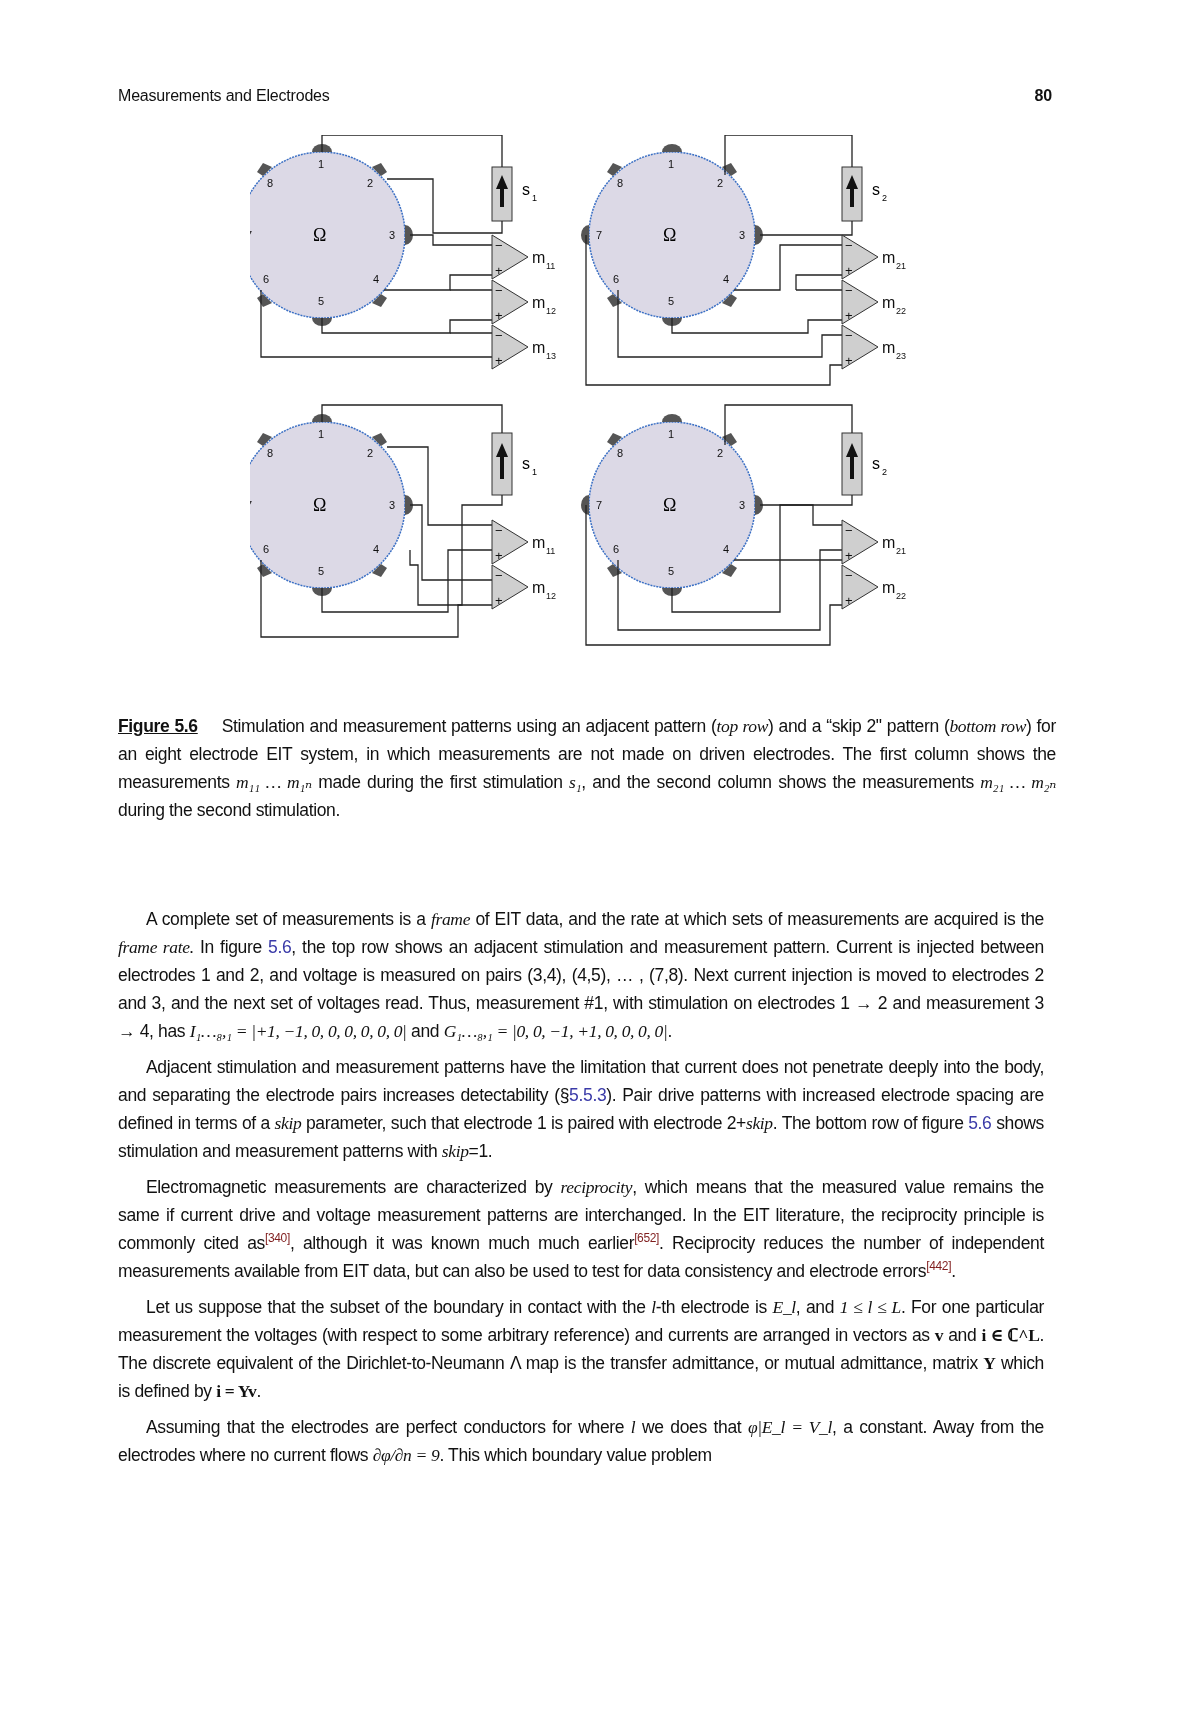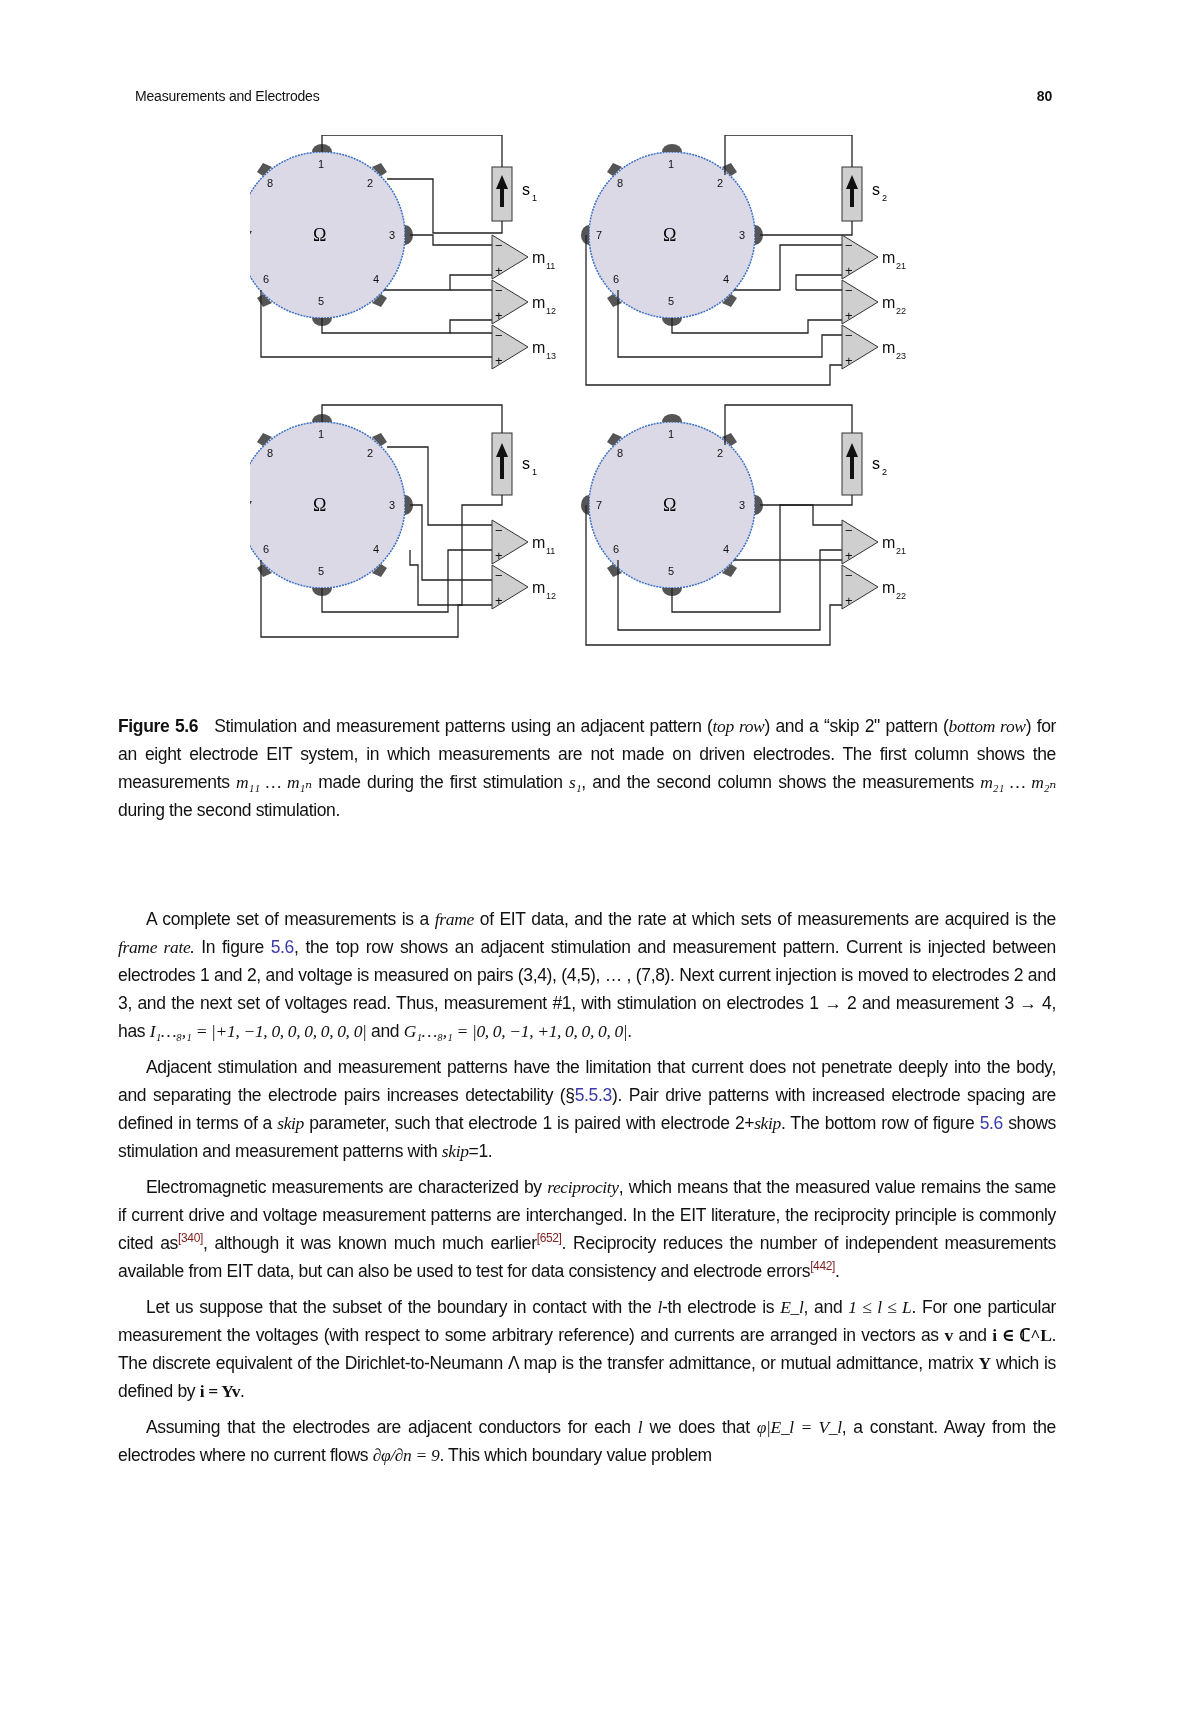--- a/index.html
+++ b/index.html
@@ -1,28 +1,28 @@
 <!DOCTYPE html>
 <html><head>
 <meta charset="utf-8">
 <style>
   html, body { margin: 0; padding: 0; background: #ffffff; }
   body { width: 1200px; height: 1712px; position: relative; overflow: hidden;
          font-family: "Liberation Sans", "DejaVu Sans", sans-serif; color: #111; }
   .running-head { position: absolute; top: 84px; left: 118px; right: 148px; height: 24px;
-         font-size: 14px; display: flex; justify-content: space-between; align-items: center; letter-spacing: -0.2px; margin-left: 17px; }
+         font-size: 16px; display: flex; justify-content: space-between; align-items: center; letter-spacing: -0.2px; }
   .running-head .page-no { font-weight: bold; }
   .figure { position: absolute; top: 135px; left: 250px; width: 680px; height: 540px; }
   .figure svg { position: absolute; }
   .caption { position: absolute; top: 712px; left: 118px; width: 938px; font-size: 17.5px;
              line-height: 28px; text-align: justify; letter-spacing: -0.35px; }
-  .caption .fig-label { font-weight: bold; margin-right: 16px; }
+  .caption .fig-label { font-weight: bold; margin-right: 24px; text-decoration: underline; }
   .body-text { position: absolute; top: 905px; left: 118px; width: 938px; font-size: 17.5px;
                line-height: 28px; letter-spacing: -0.35px; }
-  .body-text p { margin: 0 0 8px 0; text-indent: 28px; text-align: justify; }
+  .body-text p { margin: 0 12px 8px 0; text-indent: 28px; text-align: justify; }
   .link { color: #3a3aa8; }
   .cite { color: #7f1d1d; font-size: 12px; vertical-align: super; line-height: 0; }
   i, .it { font-family: "Liberation Serif", "DejaVu Serif", serif; }
   .math { font-family: "Liberation Serif", "DejaVu Serif", serif; }
   .bold-math { font-weight: bold; font-family: "Liberation Serif", "DejaVu Serif", serif; }
 </style>
 </head>
 <body>
 
 <div class="running-head">
@@ -274,15 +274,15 @@
   <p>
     <span>Adjacent stimulation and measurement patterns have the limitation that current does not penetrate deeply into the body, and separating the electrode pairs increases detectability (§</span><span class="link">5.5.3</span><span>). Pair drive patterns with increased electrode spacing are defined in terms of a </span><i>skip</i><span> parameter, such that electrode 1 is paired with electrode 2+</span><i>skip</i><span>. The bottom row of figure </span><span class="link">5.6</span><span> shows stimulation and measurement patterns with </span><i>skip</i><span>=1.</span>
   </p>
   <p>
     <span>Electromagnetic measurements are characterized by </span><i>reciprocity</i><span>, which means that the measured value remains the same if current drive and voltage measurement patterns are interchanged. In the EIT literature, the reciprocity principle is commonly cited as</span><span class="cite">[340]</span><span>, although it was known much much earlier</span><span class="cite">[652]</span><span>. Reciprocity reduces the number of independent measurements available from EIT data, but can also be used to test for data consistency and electrode errors</span><span class="cite">[442]</span><span>.</span>
   </p>
   <p>
     <span>Let us suppose that the subset of the boundary in contact with the </span><i class="math">l</i><span>-th electrode is </span><i class="math">E_l</i><span>, and </span><i class="math">1 ≤ l ≤ L</i><span>. For one particular measurement the voltages (with respect to some arbitrary reference) and currents are arranged in vectors as </span><span class="bold-math">v</span><span> and </span><span class="bold-math">i ∈ ℂ^L</span><span>. The discrete equivalent of the Dirichlet-to-Neumann Λ map is the transfer admittance, or mutual admittance, matrix </span><span class="bold-math">Y</span><span> which is defined by </span><span class="bold-math">i = Yv</span><span>.</span>
   </p>
   <p>
-    <span>Assuming that the electrodes are adjacent conductors for each </span><i class="math">l</i><span> we does that </span><i class="math">φ|E_l = V_l</i><span>, a constant. Away from the electrodes where no current flows </span><i class="math">∂φ/∂n = 9</i><span>. This which boundary value problem</span>
+    <span>Assuming that the electrodes are perfect conductors for where </span><i class="math">l</i><span> we does that </span><i class="math">φ|E_l = V_l</i><span>, a constant. Away from the electrodes where no current flows </span><i class="math">∂φ/∂n = 9</i><span>. This which boundary value problem</span>
   </p>
 </div>
 
 </body></html>

